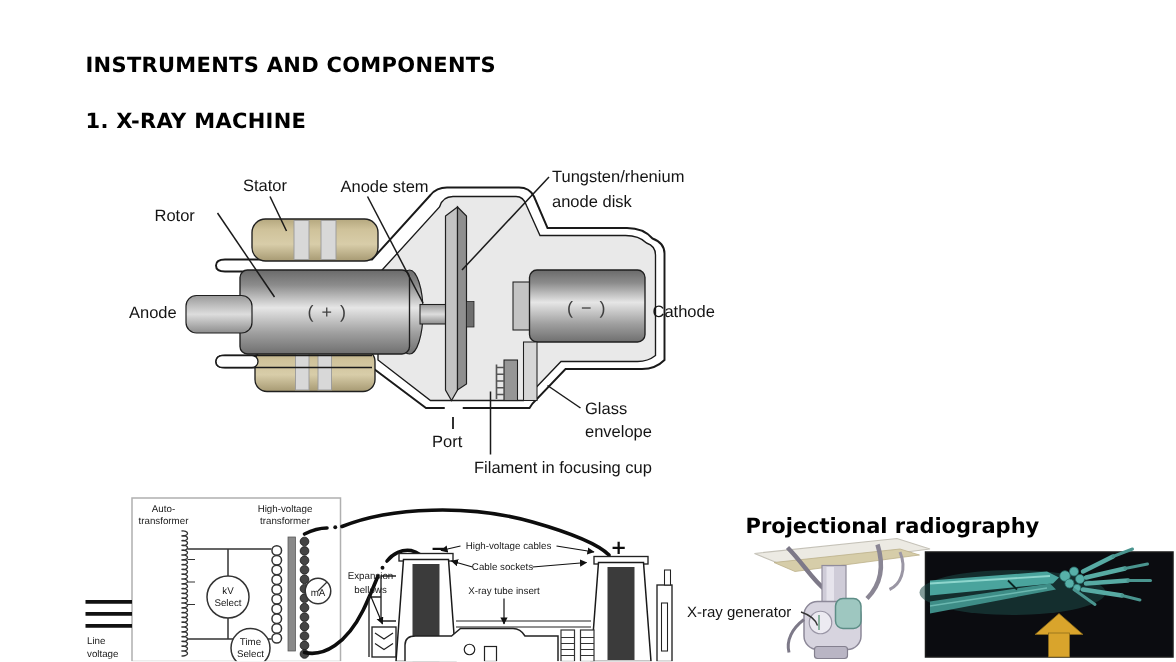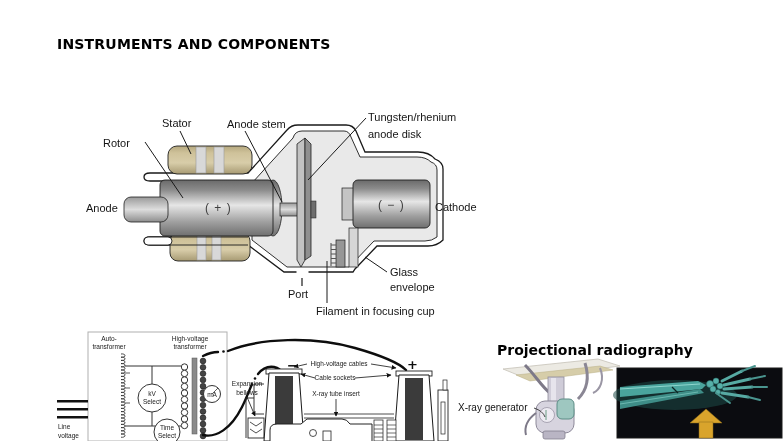--- a/index.html
+++ b/index.html
@@ -17,20 +17,21 @@
   .gen-lbl{font:10px "Liberation Sans",sans-serif;fill:#141414;}
   .ln{stroke:#1a1a1a;stroke-width:1;fill:none;}
   .cable{stroke:#0d0d0d;stroke-width:2.4;fill:none;stroke-linecap:round;}
 </style>
 </head>
 <body>
 
 <div class="page">
 
   <div class="h-main">INSTRUMENTS AND COMPONENTS</div>
+  <div class="h-sub">1. X-RAY MACHINE</div>
 
   <svg class="fig" style="left:60px;top:100px;" width="430" height="225" viewBox="0 0 430 225">
     <defs>
       <linearGradient id="metalV" x1="0" y1="0" x2="0" y2="1">
         <stop offset="0" stop-color="#6a6a6a"></stop>
           <stop offset="0.18" stop-color="#8c8c8c"></stop>
         <stop offset="0.45" stop-color="#e6e6e6"></stop>
           <stop offset="0.75" stop-color="#9f9f9f"></stop>
         <stop offset="1" stop-color="#6f6f6f"></stop>
       </linearGradient>

